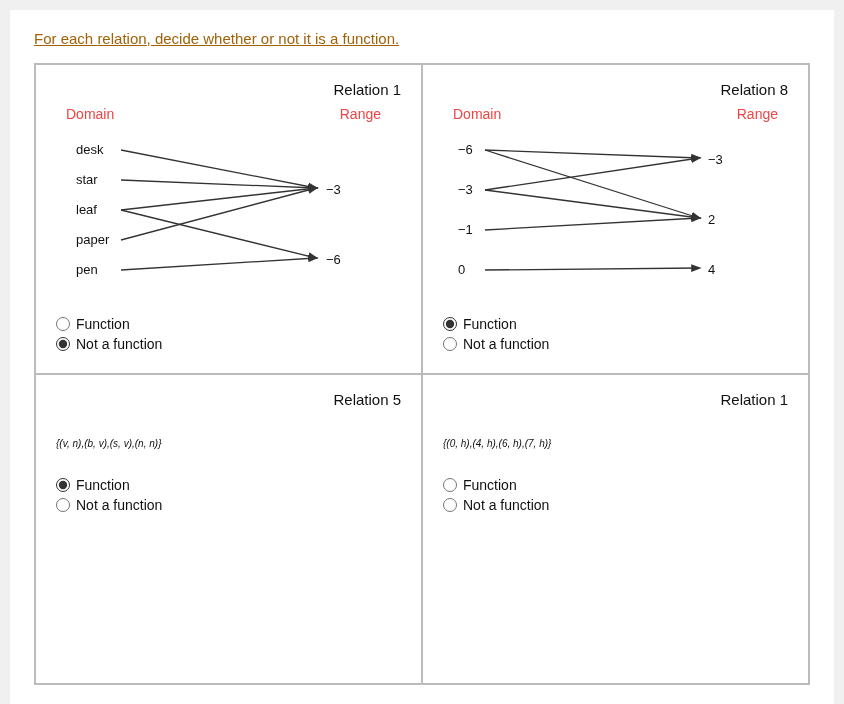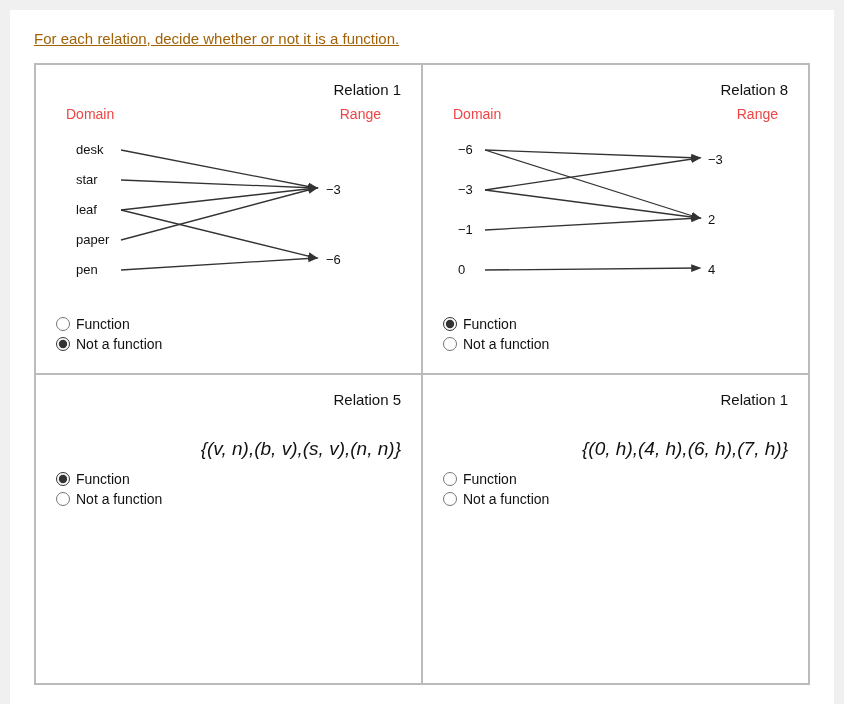--- a/index.html
+++ b/index.html
@@ -75,23 +75,23 @@
       color: #111;
     }
     .option-row input[type="radio"] {
       width: 14px;
       height: 14px;
       cursor: pointer;
       accent-color: #333;
     }
     
     .set-notation {
-      font-size: 19px;
-      text-align: right;
-      margin: 30px 0 11px 0;
+      font-size: 10px;
+      text-align: left;
+      margin: 30px 0 28px 0;
       color: #111;
       font-style: italic;
     }
     
     svg {
       overflow: visible;
     }
     .bottom-cell {
       min-height: 220px;
     }

